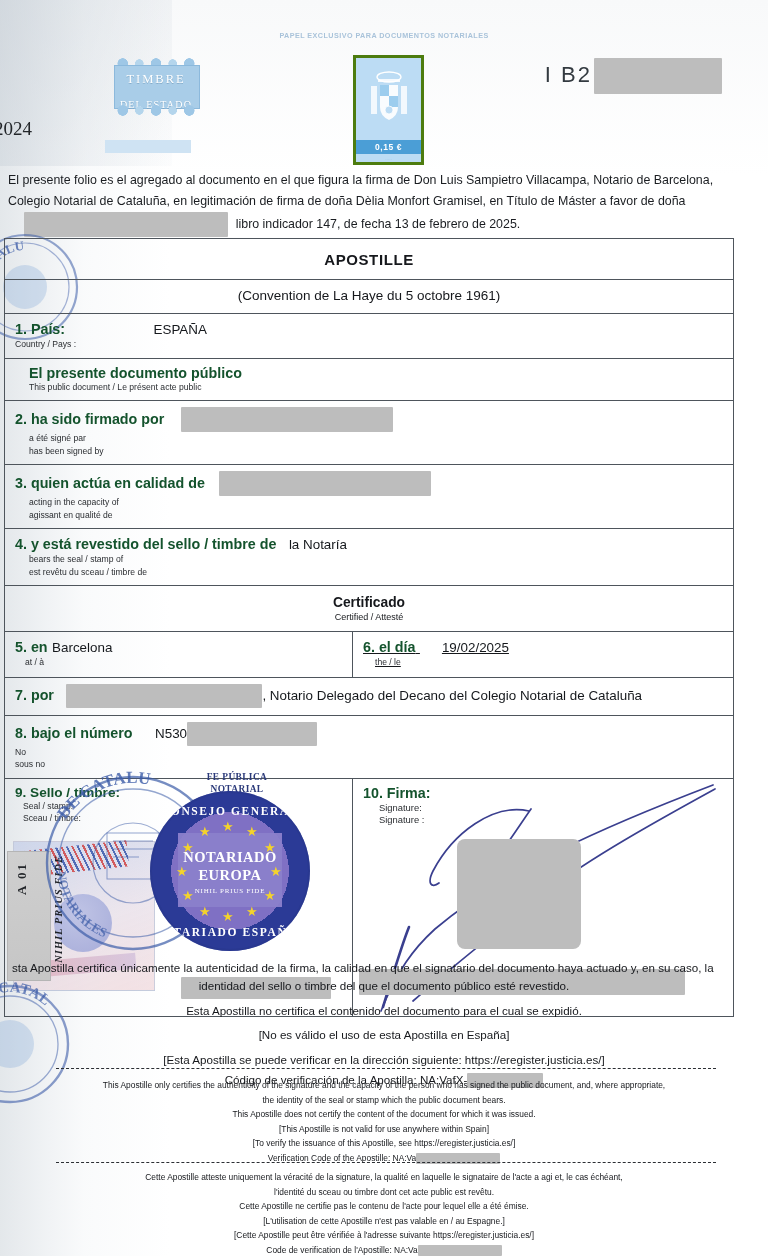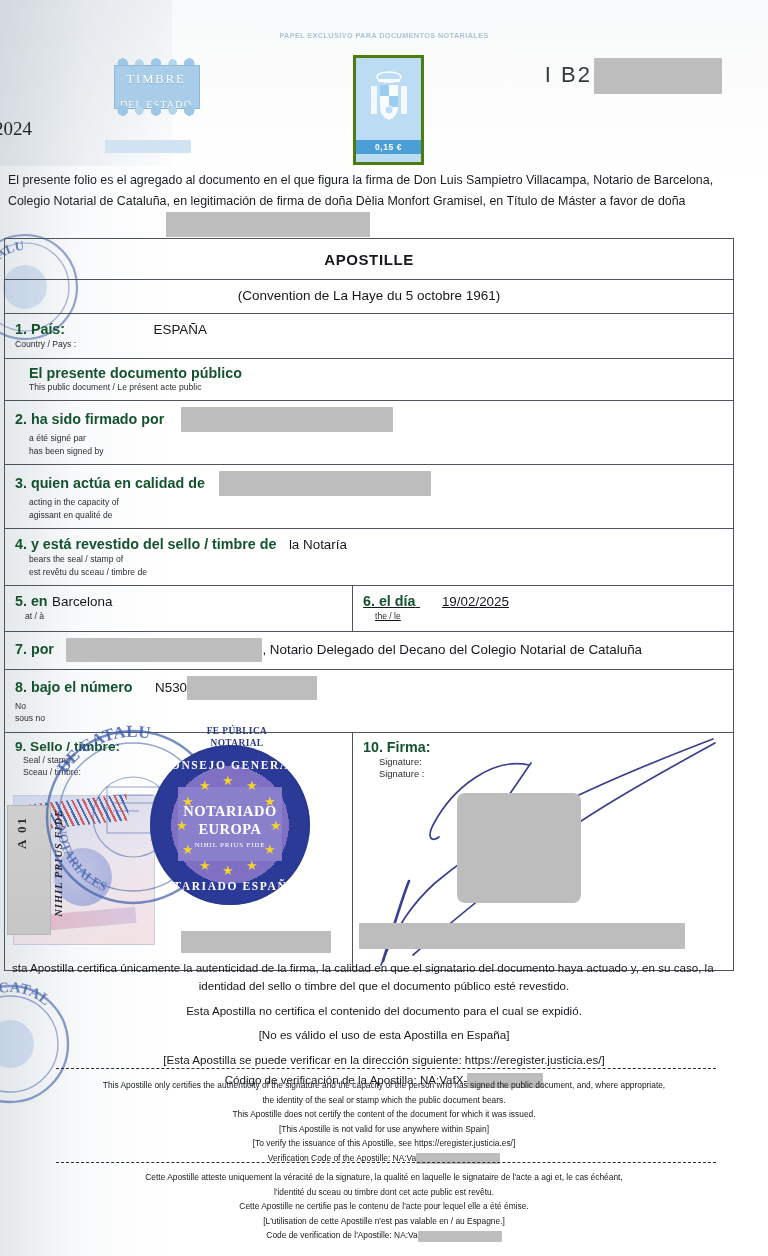--- a/index.html
+++ b/index.html
@@ -447,21 +447,21 @@
   <div class="serial">
     <span class="num">I B2</span><span class="redact" style="width:128px;height:36px;margin-left:2px;"></span>
   </div>
 
   <div class="year-left">2024</div>
 
   <div class="intro">
     <span>El presente folio es el agregado al documento en el que figura la firma de Don Luis Sampietro Villacampa, Notario de Barcelona,</span>
     <span class="l2">Colegio Notarial de Cataluña, en legitimación de firma de doña Dèlia Monfort Gramisel, en Título de Máster a favor de doña</span>
     <span class="l3">
-      <span class="redact" style="width:204px;height:25px;margin-right:8px;margin-left:-216px;"></span>
+      <span class="redact" style="width:204px;height:25px;margin-right:8px;margin-left:-216px;"></span><span>libro indicador 147, de fecha 13 de febrero de 2025.</span>
     </span>
   </div>
 
   <svg class="wm-seal-tl" viewBox="0 0 110 110">
     <circle cx="55" cy="55" r="52" fill="none" stroke="#3c5ca8" stroke-width="2.2" opacity=".55"></circle>
     <circle cx="55" cy="55" r="44" fill="none" stroke="#3c5ca8" stroke-width="1.2" opacity=".45"></circle>
     <circle cx="55" cy="55" r="22" fill="#7fa4d8" opacity=".30"></circle>
     <path id="tlarc" d="M 18 55 A 37 37 0 0 1 92 55" fill="none"></path>
     <text font-family="Liberation Serif, serif" font-size="13" font-weight="bold" fill="#3c5ca8" opacity=".75">
       <textPath href="#tlarc" startOffset="4%">CATALU</textPath>
@@ -498,20 +498,24 @@
       <div class="lbl-tr" style="margin-left:14px;">agissant en qualité de</div>
     </div>
 
     <div class="row cell-pad" style="min-height:44px;">
       <span class="lbl-es">4. y está revestido del sello / timbre de</span>
       <span class="val-txt" style="margin-left:8px;">la Notaría</span>
       <div class="lbl-tr" style="margin-left:14px;">bears the seal / stamp of</div>
       <div class="lbl-tr" style="margin-left:14px;">est revêtu du sceau / timbre de</div>
     </div>
 
+    <div class="row cert">
+      <div class="c1">Certificado</div>
+      <div class="c2">Certified / Attesté</div>
+    </div>
 
     <div class="row split">
       <div class="c-left">
         <span class="lbl-es">5. en</span>
         <span class="val-txt" style="">Barcelona</span>
         <div class="lbl-tr" style="margin-left:10px;">at / à</div>
       </div>
       <div class="c-right">
         <span class="lbl-es">6. el día</span>
         <span class="val-txt" style="margin-left:22px;">19/02/2025</span>
@@ -652,18 +656,19 @@
     </div>
   </div>
 
   <div class="dashed" style="top:1162px;"></div>
 
   <div class="foot foot-fr">
     <div>Cette Apostille atteste uniquement la véracité de la signature, la qualité en laquelle le signataire de l'acte a agi et, le cas échéant,</div>
     <div>l'identité du sceau ou timbre dont cet acte public est revêtu.</div>
     <div>Cette Apostille ne certifie pas le contenu de l'acte pour lequel elle a été émise.</div>
     <div>[L'utilisation de cette Apostille n'est pas valable en / au Espagne.]</div>
+    <div>[Cette Apostille peut être vérifiée à l'adresse suivante https://eregister.justicia.es/]</div>
     <div>
       <span>Code de verification de l'Apostille: NA:Va</span><span class="redact" style="width:84px;height:11px;"></span>
     </div>
   </div>
 
 </div>
 
 </body></html>

